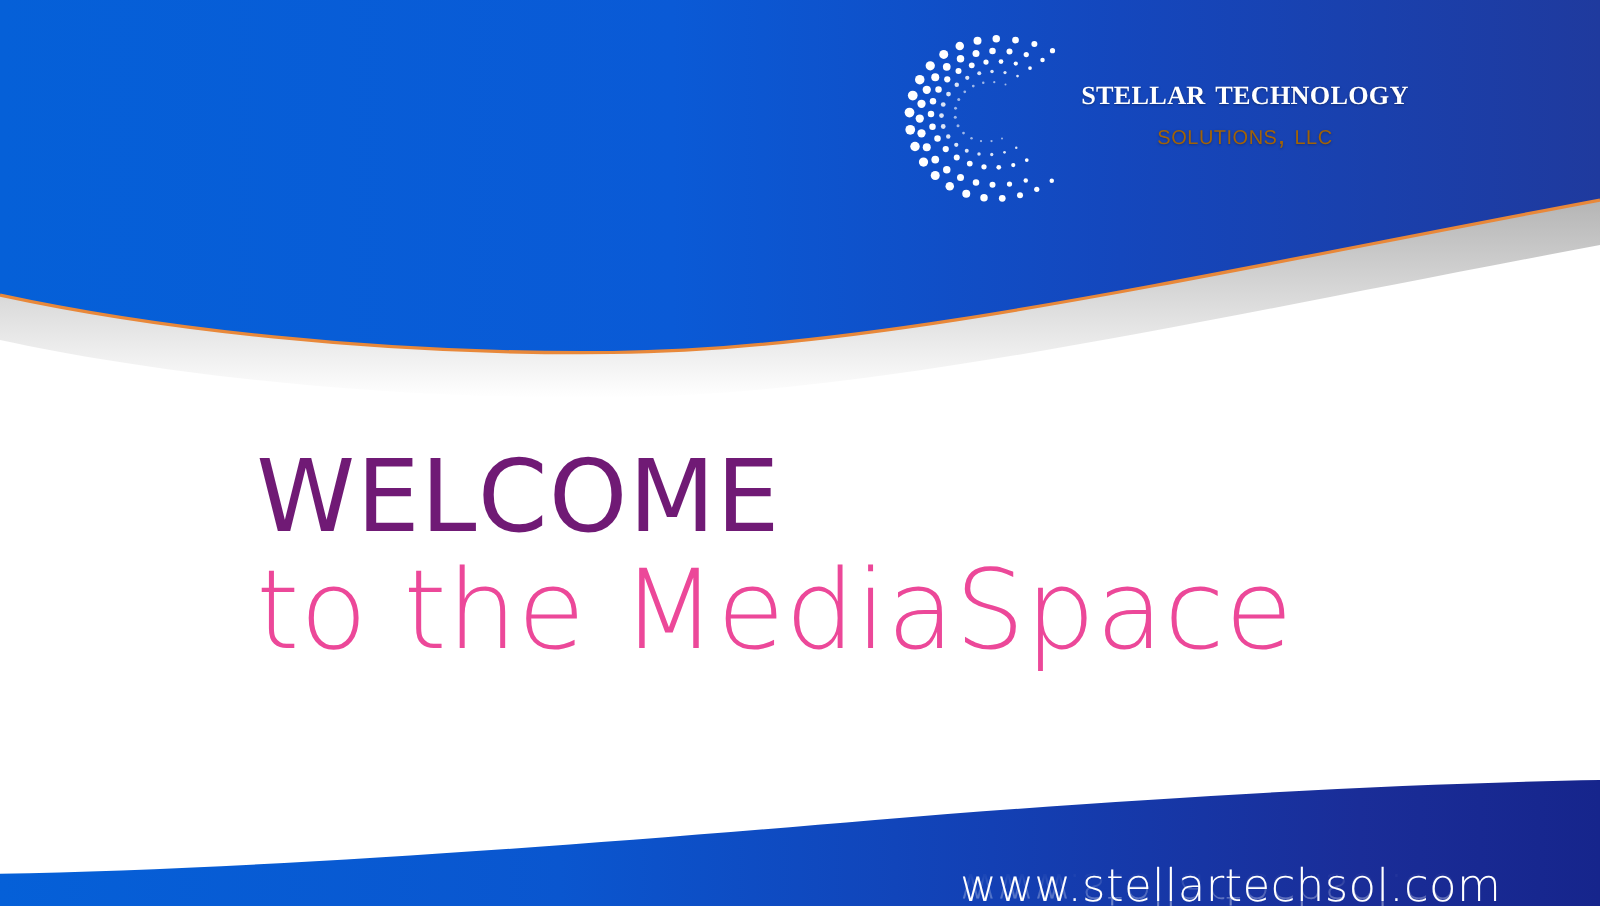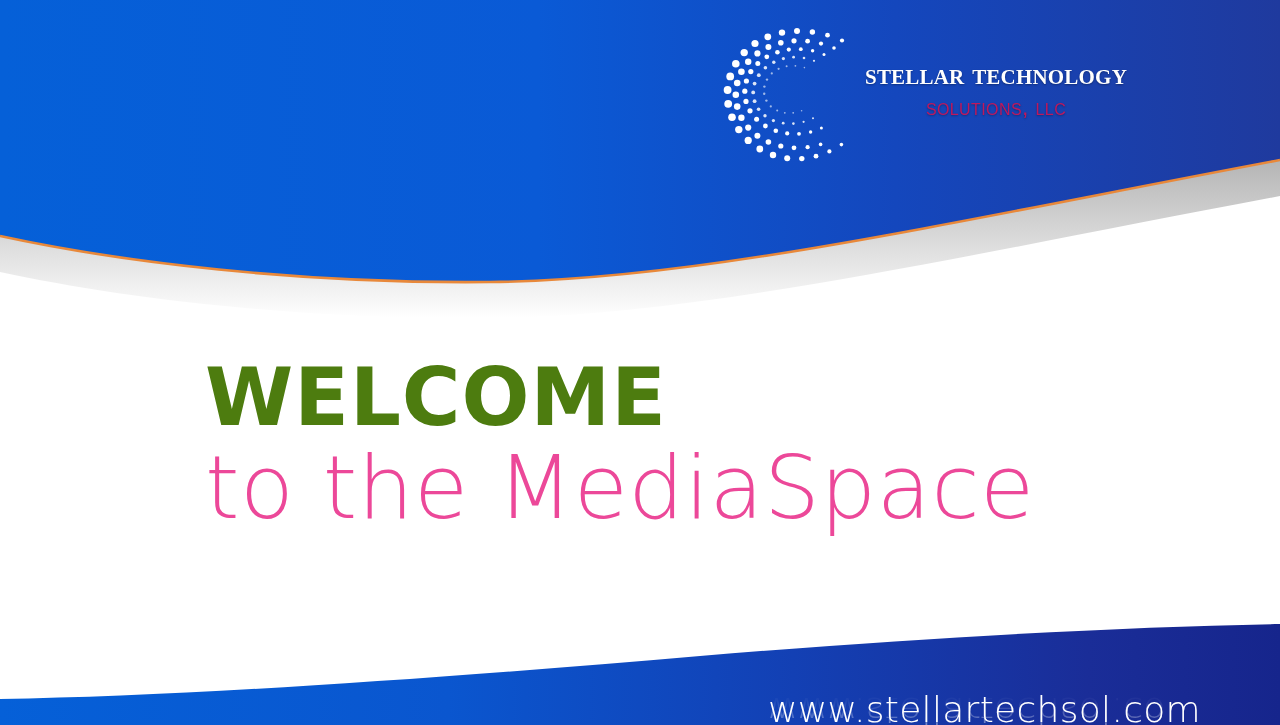--- a/index.html
+++ b/index.html
@@ -63,42 +63,42 @@
     text-transform: lowercase;
     white-space: nowrap;
     text-shadow: 0 1px 2px rgba(0,0,0,0.35);
   }
   .logo-line2 {
     font-family: "Liberation Sans", sans-serif;
     font-weight: normal;
     font-size: 23px;
     line-height: 30px;
     letter-spacing: 0.4px;
-    color: #be185d;
+    color: #a16207;
     font-variant: small-caps;
     text-transform: lowercase;
     white-space: nowrap;
     margin-top: 2px;
     text-shadow: 0 1px 2px rgba(0,0,0,0.30);
   }
 
   
   #headline {
     position: absolute;
     left: 205px;
     top: 352px;
     width: 900px;
   }
   .headline-line1 {
     font-family: "DejaVu Sans", sans-serif;
-    font-weight: 700;
+    font-weight: 400;
     font-size: 80px;
     line-height: 92px;
     letter-spacing: 1px;
-    color: #4d7c0f;
+    color: #701a75;
     white-space: nowrap;
   }
   .headline-line2 {
     font-family: "DejaVu Sans", sans-serif;
     font-weight: 300;
     font-size: 88px;
     line-height: 96px;
     letter-spacing: 0.5px;
     color: #ec4899;
     white-space: nowrap;

